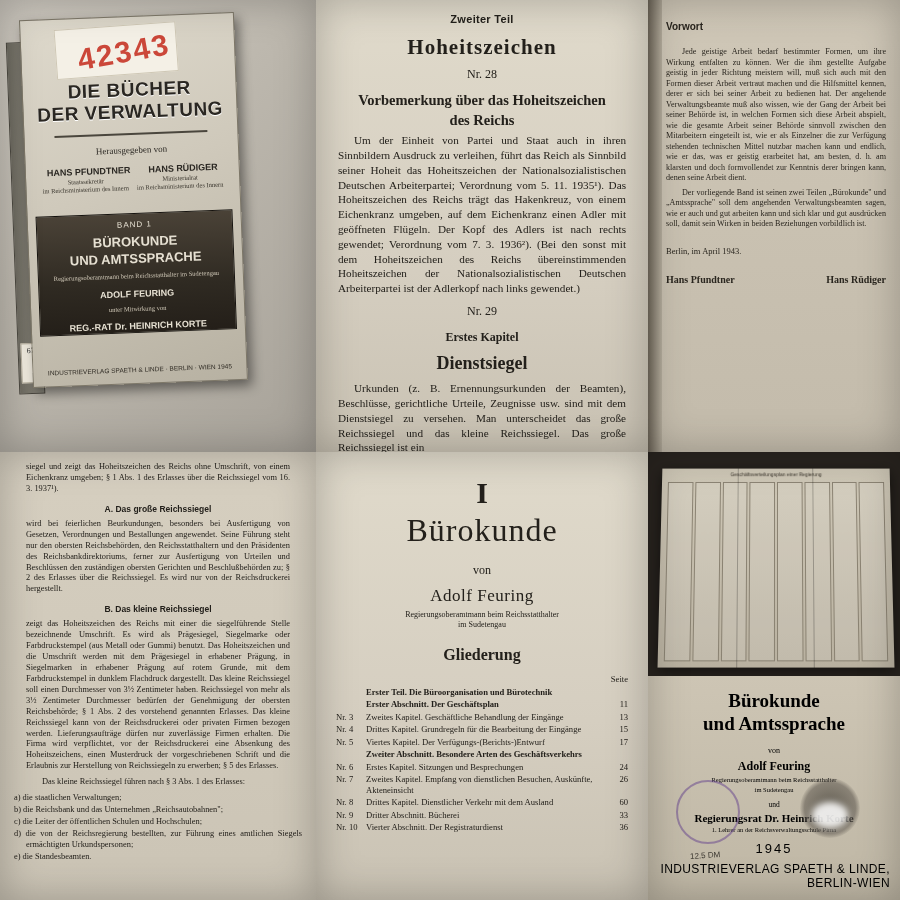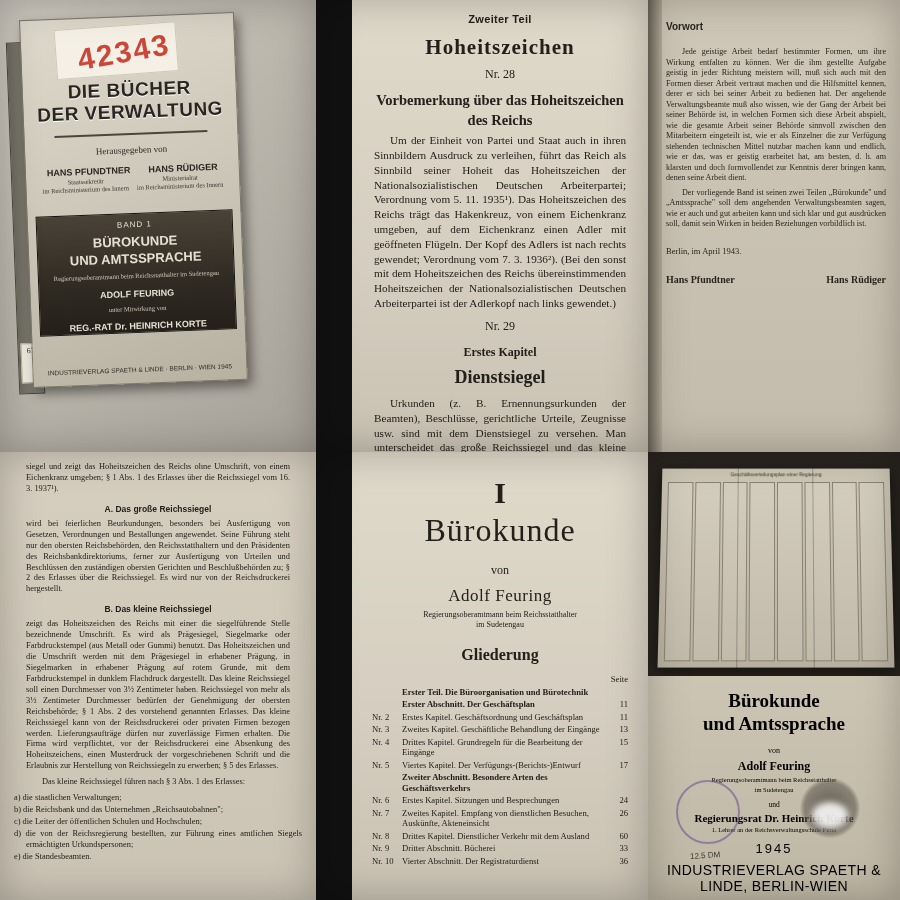--- a/index.html
+++ b/index.html
@@ -25,21 +25,21 @@
   .darkband .bd1{font-family:"Liberation Sans",sans-serif;font-size:8px;letter-spacing:1px;}
   .darkband .bd2{font-family:"Liberation Sans",sans-serif;font-weight:bold;font-size:13px;margin-top:5px;line-height:1.2;}
   .darkband .bd3{font-size:6.5px;margin-top:6px;line-height:1.3;color:#cfc7b6;}
   .darkband .bd4{font-family:"Liberation Sans",sans-serif;font-weight:bold;font-size:9px;margin-top:8px;}
   .cover .bottom{position:absolute;left:0;right:0;bottom:10px;text-align:center;font-family:"Liberation Sans",sans-serif;font-size:6.5px;color:#2e2a23;}
   .stamp-num{position:absolute;left:56px;top:18px;font-family:"Liberation Sans",sans-serif;font-size:30px;color:#c8392b;transform:rotate(-8deg);letter-spacing:2px;font-weight:bold;opacity:.92;}
   .label-top{position:absolute;left:34px;top:8px;width:120px;height:48px;background:#f4f0e6;border:1px solid #cfc8b6;transform:rotate(-2deg);}
 
   
   .page{position:absolute;inset:0;background:#d9d3c6;color:#23201b;}
-  .paper-a{background:linear-gradient(180deg,#e0dacb 0%,#d5cec0 60%,#c9c2b3 100%);margin-left:36px;}
+  .paper-a{background:linear-gradient(180deg,#e0dacb 0%,#d5cec0 60%,#c9c2b3 100%);}
   .paper-b{background:linear-gradient(180deg,#d6cfc0 0%,#cbc4b5 100%);}
   .paper-c{background:linear-gradient(180deg,#cfc7b7 0%,#c3bbab 100%);}
 
   
   .c2 .inner{padding:12px 22px;box-sizing:border-box;height:100%;font-size:11.2px;line-height:1.32;text-align:justify;}
   .ctr{text-align:center;}
   .h-small{font-family:"Liberation Sans",sans-serif;font-weight:bold;font-size:11px;letter-spacing:.3px;}
   .h-big{font-family:"Liberation Serif",serif;font-weight:bold;font-size:21px;letter-spacing:1px;margin:7px 0 4px;}
   .h-med{font-weight:bold;font-size:14.5px;line-height:1.25;margin:8px 0 4px;}
   .nr{font-size:12px;margin:6px 0 2px;}
@@ -87,21 +87,21 @@
   .foldpaper .crease{position:absolute;top:0;bottom:0;width:1px;background:rgba(0,0,0,.25);}
   .t-title{text-align:center;padding:14px 10px 0;box-sizing:border-box;}
   .t-title .tt{font-family:"Liberation Serif",serif;font-weight:bold;font-size:19px;line-height:1.2;}
   .t-title .von2{font-size:8px;margin:10px 0 4px;}
   .t-title .a2{font-size:12px;font-weight:bold;}
   .t-title .a2s{font-size:6.5px;line-height:1.25;margin-top:2px;}
   .t-title .und{font-size:7.5px;margin:6px 0 3px;}
   .t-title .a3{font-size:11px;font-weight:bold;}
   .t-title .a3s{font-size:6.5px;margin-top:2px;}
   .t-title .yr{font-family:"Liberation Sans",sans-serif;font-size:13px;letter-spacing:2px;margin-top:8px;}
-  .t-title .pub{font-family:"Liberation Sans",sans-serif;font-size:14px;margin-top:6px;letter-spacing:.4px;}
+  .t-title .pub{font-family:"Liberation Sans",sans-serif;font-size:12px;margin-top:6px;letter-spacing:.4px;text-align:right;}
   .seal{position:absolute;width:60px;height:60px;border-radius:50%;border:2px solid #5b3f86;opacity:.55;}
   .seal.s1{left:28px;bottom:56px;border-color:#6b4b8f;}
   .seal.s2{right:40px;bottom:62px;border:none;background:radial-gradient(circle,#2a2620 20%,#58524a 60%,rgba(0,0,0,0) 72%);}
   .pencil{position:absolute;left:42px;bottom:40px;font-family:"Liberation Sans",sans-serif;font-size:8px;color:#3b3730;transform:rotate(-4deg);}
   .glare{position:absolute;right:52px;bottom:72px;width:36px;height:26px;border-radius:50%;background:rgba(255,255,255,.85);filter:blur(3px);}
   .vig{position:absolute;inset:0;pointer-events:none;box-shadow:inset 0 0 40px rgba(0,0,0,.25);}
 </style>
 </head>
 <body>
 
@@ -225,25 +225,20 @@
                 <td class="n"></td>
                 <td class="sec">Erster Teil. Die Büroorganisation und Bürotechnik</td>
                 <td class="s"></td>
               </tr>
             <tr>
                 <td class="n"></td>
                 <td class="sec">Erster Abschnitt. Der Geschäftsplan</td>
                 <td class="s">11</td>
               </tr>
             <tr>
-                <td class="n">Nr. 2</td>
-                <td>Erstes Kapitel. Geschäftsordnung und Geschäftsplan</td>
-                <td class="s">11</td>
-              </tr>
-            <tr>
                 <td class="n">Nr. 3</td>
                 <td>Zweites Kapitel. Geschäftliche Behandlung der Eingänge</td>
                 <td class="s">13</td>
               </tr>
             <tr>
                 <td class="n">Nr. 4</td>
                 <td>Drittes Kapitel. Grundregeln für die Bearbeitung der Eingänge</td>
                 <td class="s">15</td>
               </tr>
             <tr>

